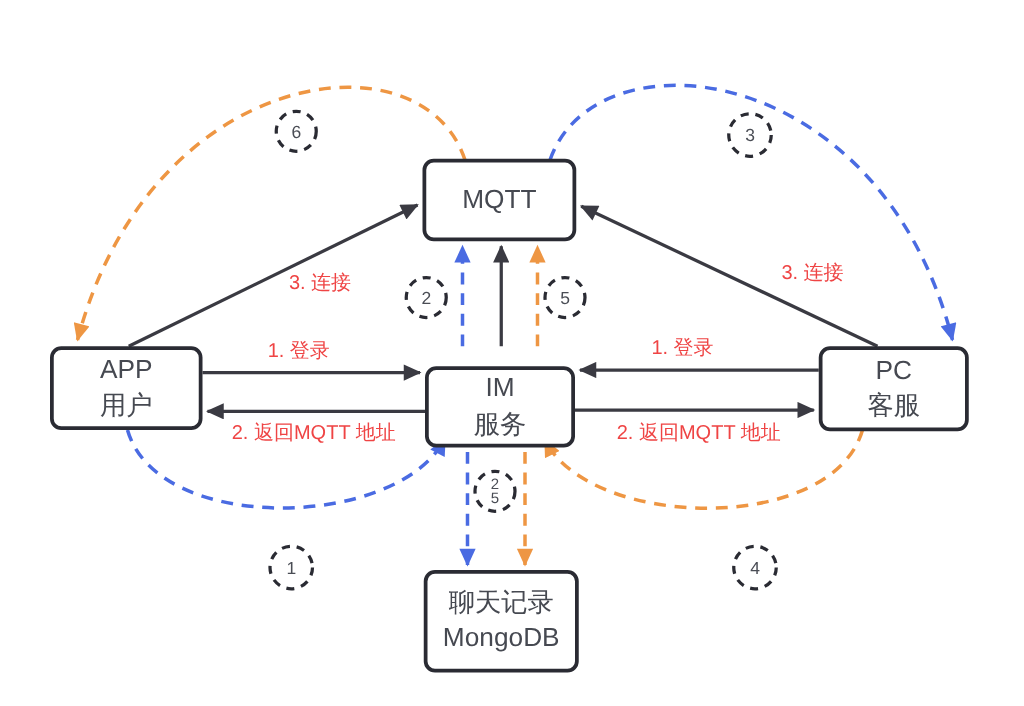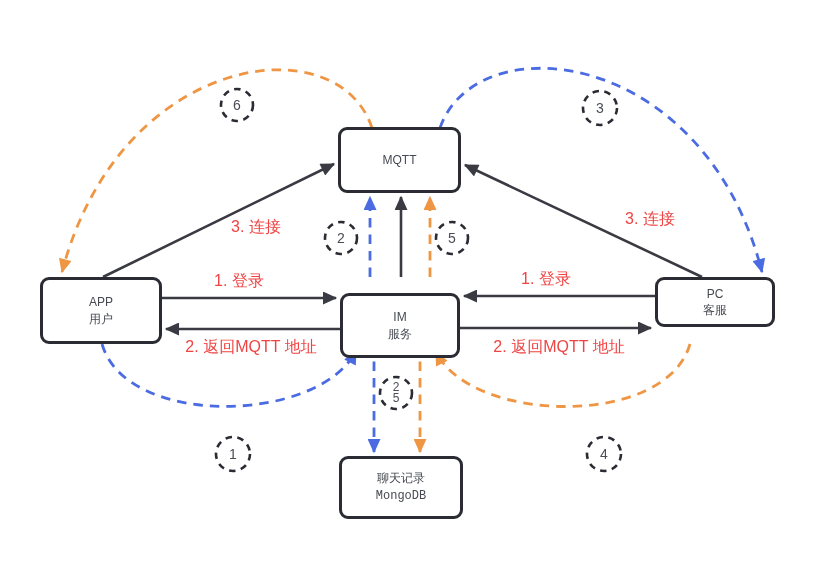--- a/index.html
+++ b/index.html
@@ -5,27 +5,27 @@
   html,body { margin:0; padding:0; background:#ffffff; }
   .canvas {
     position:relative; width:819px; height:565px; background:#ffffff;
     font-family:"Liberation Sans", sans-serif; overflow:hidden;
   }
   .edges-svg { position:absolute; left:0; top:0; width:819px; height:565px; }
   .node {
     position:absolute; box-sizing:border-box; background:#ffffff;
     border:3px solid #2A2B33; border-radius:9px;
     display:flex; flex-direction:column; align-items:center; justify-content:center;
-    color:#464951; font-size:12px; line-height:1.35; text-align:center;
+    color:#464951; font-size:21px; line-height:1.35; text-align:center;
   }
   .node-mqtt { left:338px; top:127px; width:123px; height:66px; }
   .node-app  { left:40px;  top:277px; width:122px; height:67px; }
   .node-im   { left:340px; top:278px; width:120px; height:65px;margin-top:15px; }
-  .node-pc   { left:655px; top:277px; width:120px; height:50px; }
-  .node-db   { left:339px; top:456px; width:124px; height:63px;font-family:Liberation Mono, monospace; }
+  .node-pc   { left:655px; top:277px; width:120px; height:68px; }
+  .node-db   { left:339px; top:456px; width:124px; height:82px; }
   .edge-label {
     position:absolute; transform:translate(-50%,-50%);
     font-size:16px; color:#ef4444; white-space:nowrap;
   }
   .lbl-app-connect { left:256px; top:227px; }
   .lbl-pc-connect  { left:650px; top:219px; }
   .lbl-app-login   { left:239px; top:281px; }
   .lbl-app-return  { left:251px; top:347px; }
   .lbl-pc-login    { left:546px; top:279px; }
   .lbl-pc-return   { left:559px; top:347px; }

